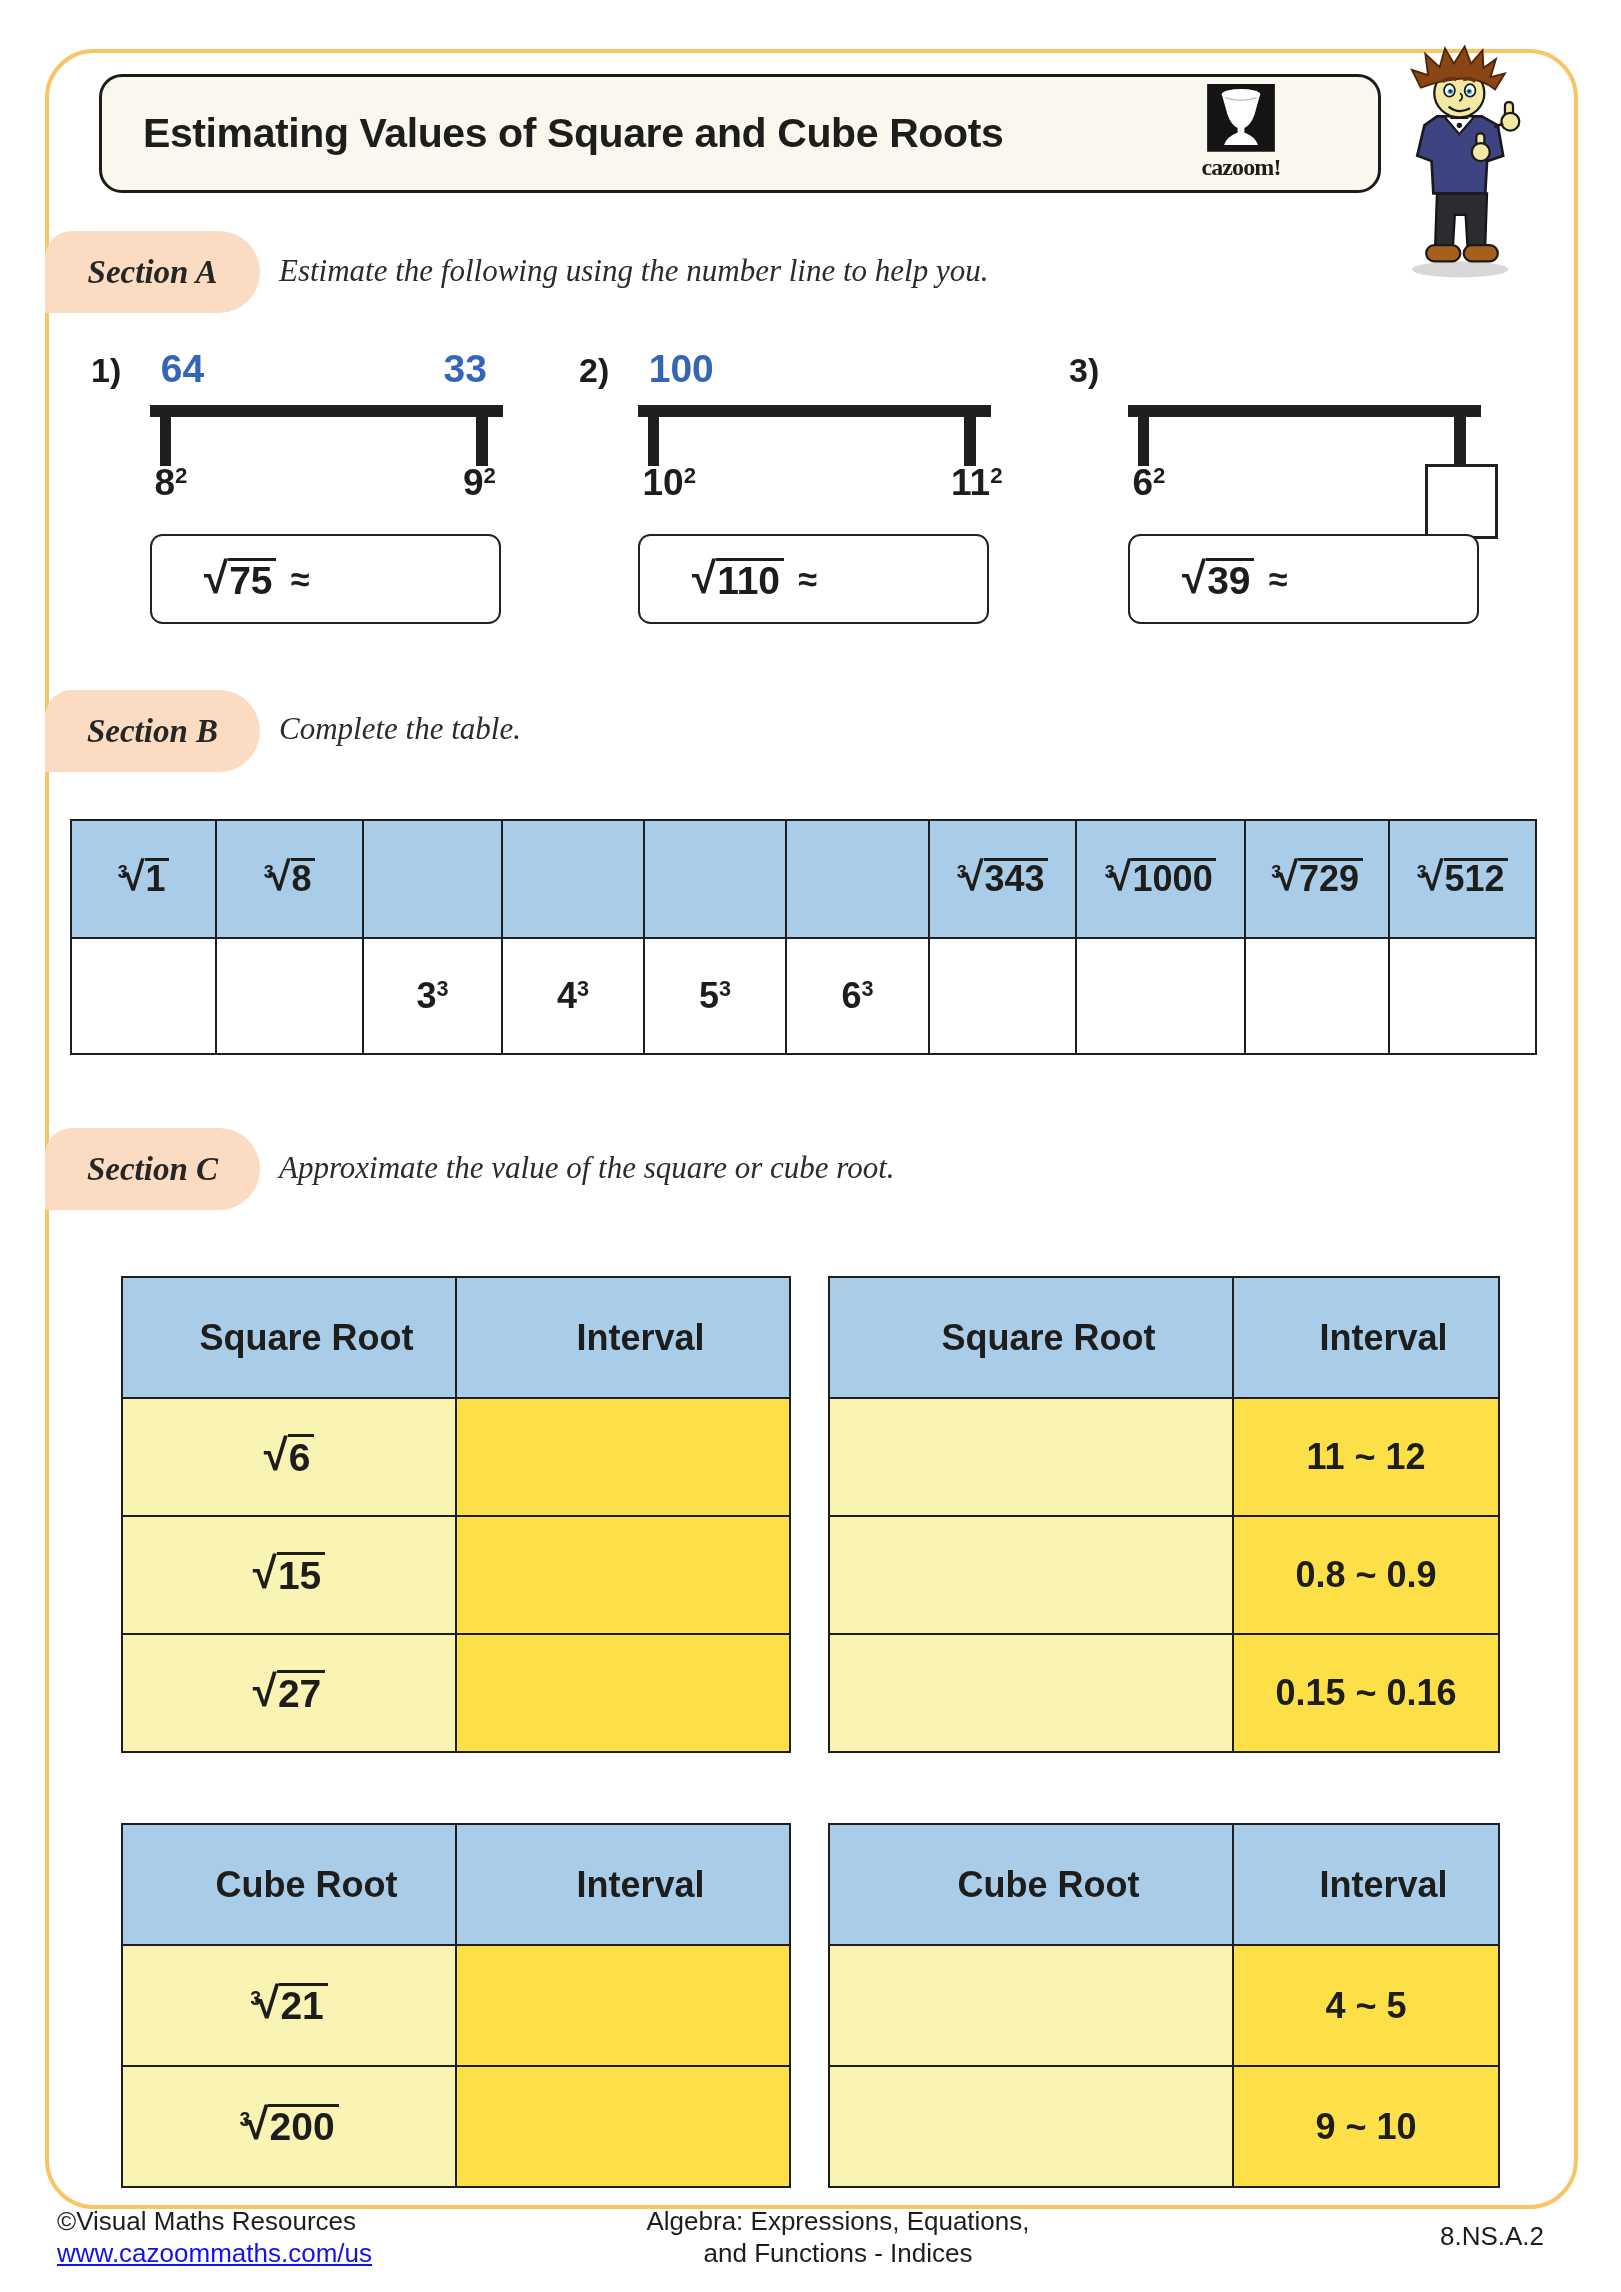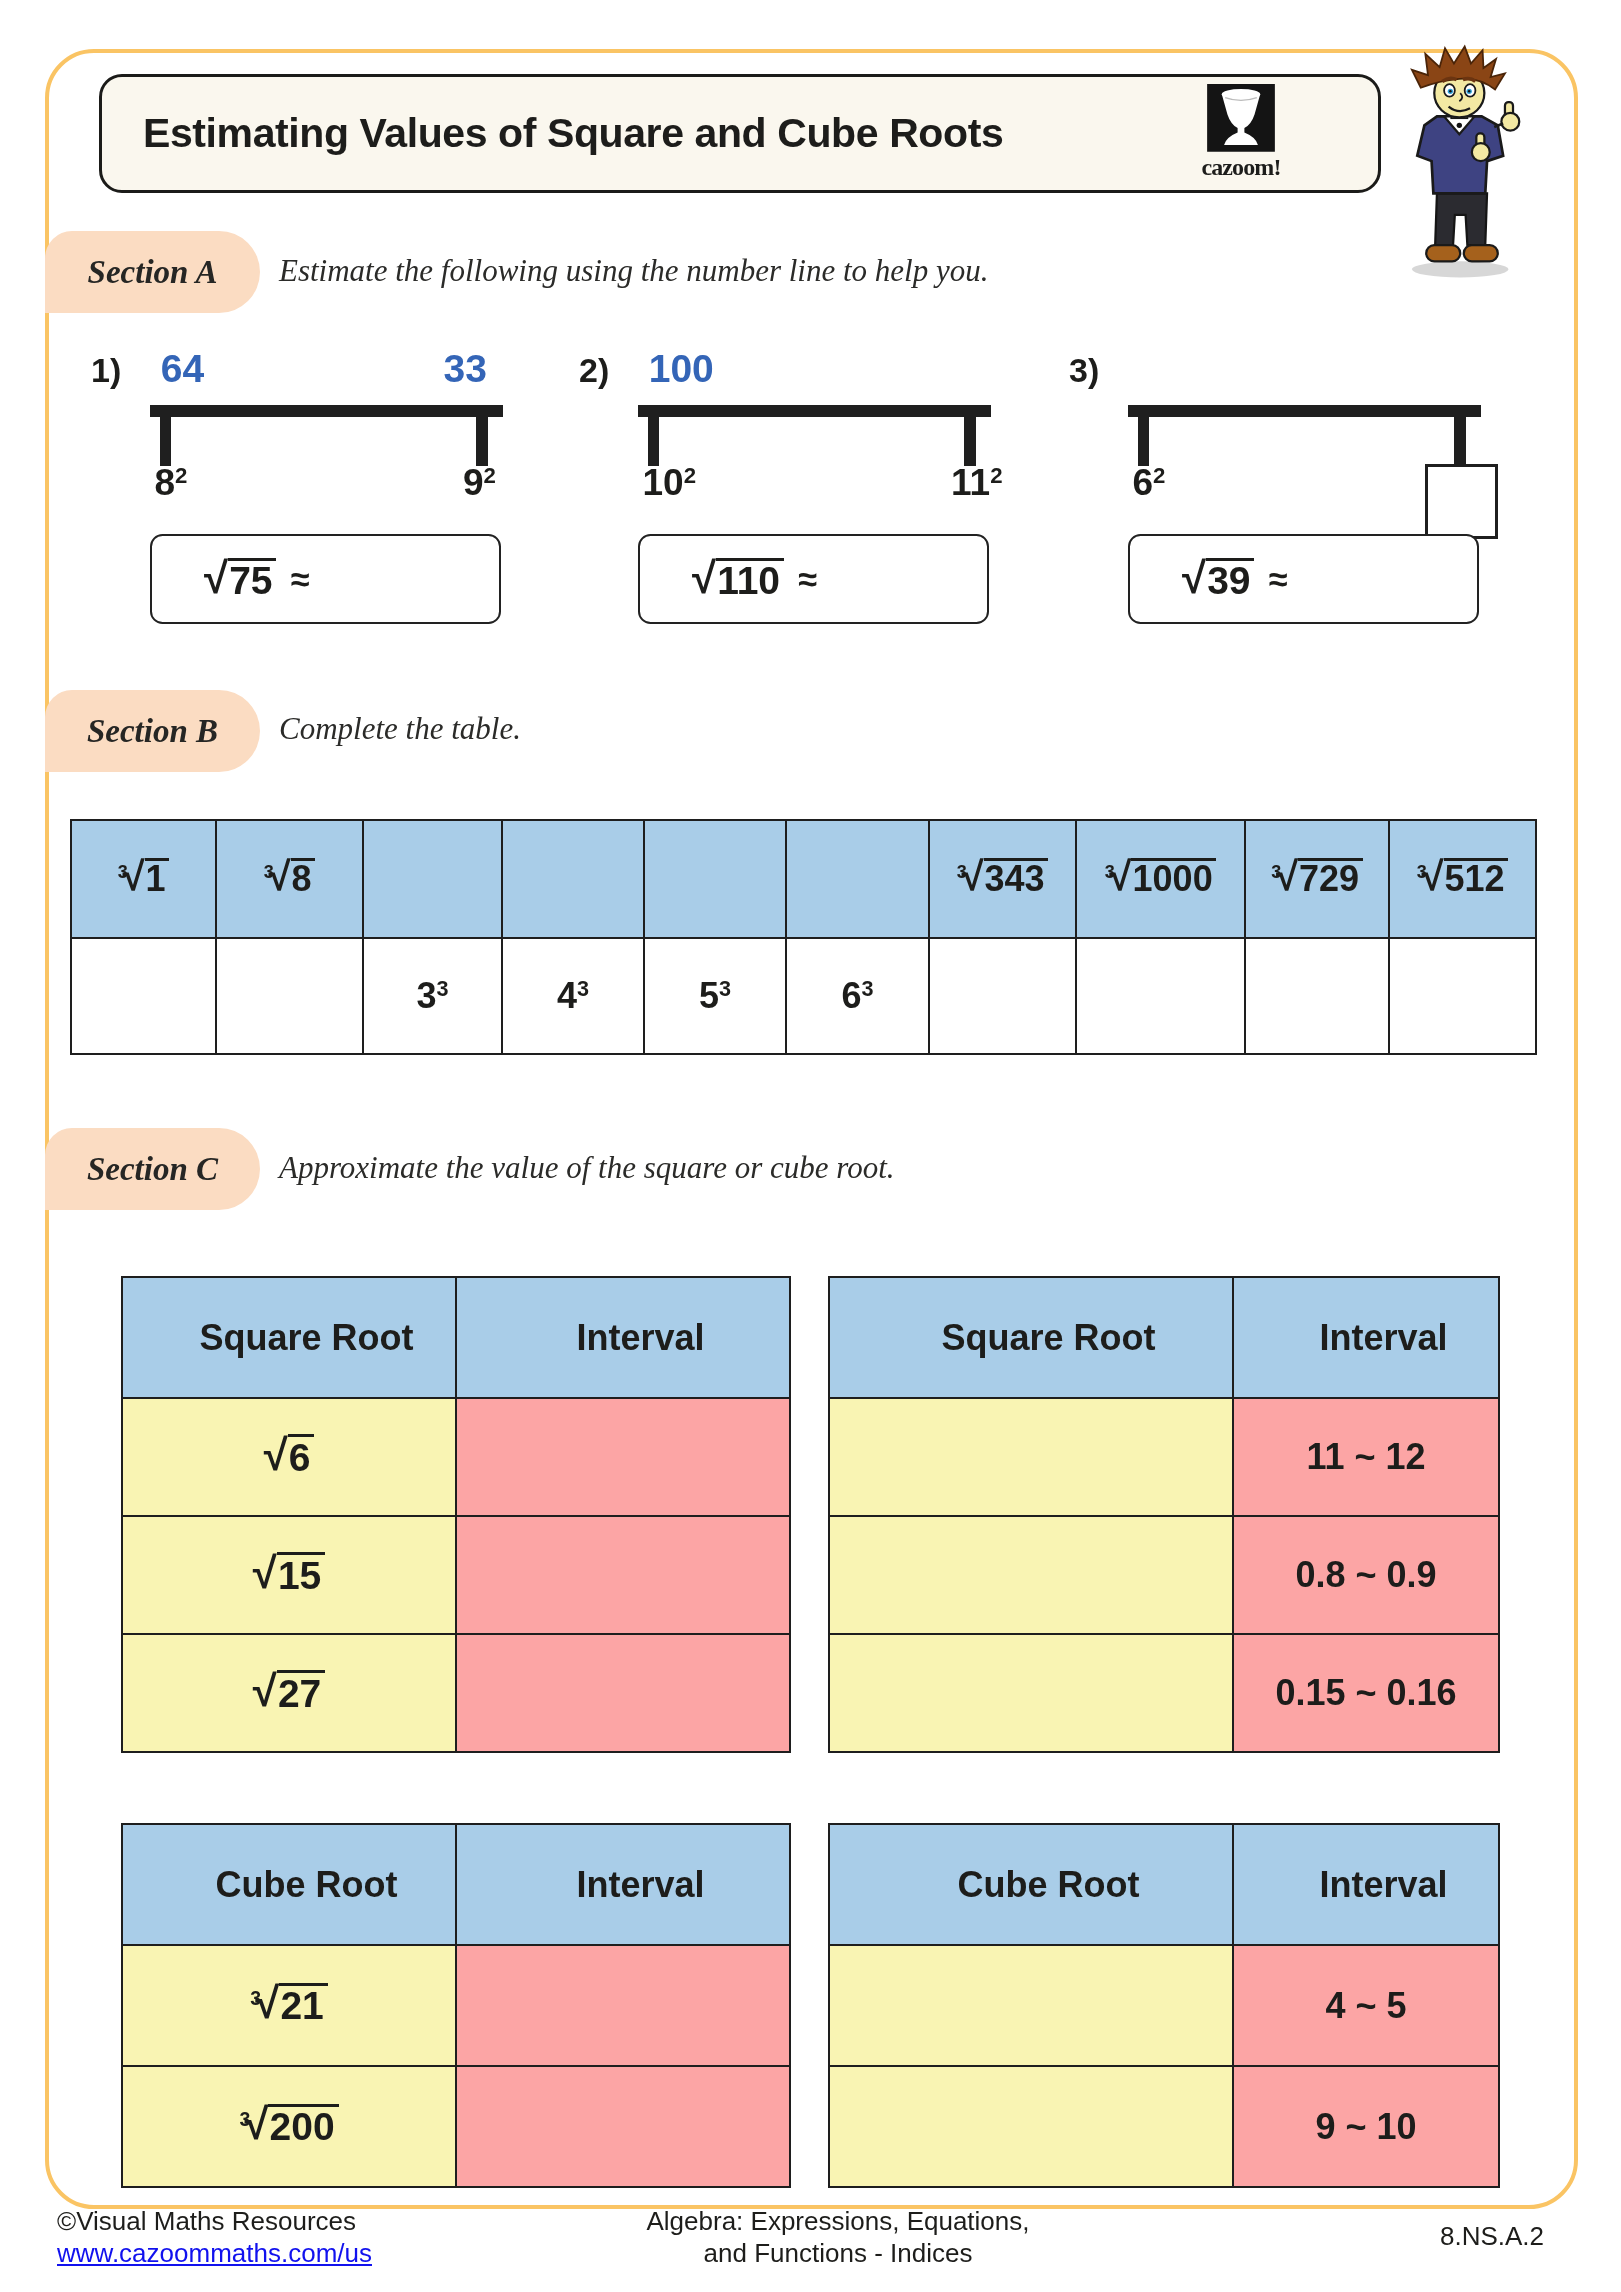--- a/index.html
+++ b/index.html
@@ -73,21 +73,21 @@
   #table-b td{border:2.7px solid #1e1e1e;text-align:center;vertical-align:middle;font-size:36px;font-weight:bold;}
   #table-b tr.b-top td{background:var(--header-blue);height:118px;}
   #table-b tr.b-bot td{background:#fff;height:116px;}
 
   
   .c-table{position:absolute;border-collapse:collapse;table-layout:fixed;z-index:2;}
   .c-table th,.c-table td{border:2.7px solid #1e1e1e;text-align:center;vertical-align:middle;}
   .c-table th{background:var(--header-blue);font-size:36px;font-weight:bold;height:121px;padding-left:35px;}
   .c-table td{font-size:39px;font-weight:bold;}
   .c-table td.col1{background:var(--cell-yellow);}
-  .c-table td.col2{background:#fca5a5;font-size:36px;}
+  .c-table td.col2{background:#fde047;font-size:36px;}
   #c-table-0{left:121px;top:1276px;} #c-table-1{left:828px;top:1276px;}
   #c-table-2{left:121px;top:1823px;} #c-table-3{left:828px;top:1823px;}
   #c-table-0 td,#c-table-1 td{height:118px;}
   #c-table-2 td,#c-table-3 td{height:121px;}
   #c-table-0{width:670px;} #c-table-2{width:670px;}
   #c-table-1{width:672px;} #c-table-3{width:672px;}
 
   
   .footer{position:absolute;left:0;top:2201px;width:1622px;font-size:26px;z-index:2;}
   .footer-left{position:absolute;left:57px;top:3.6px;line-height:1.25;}

